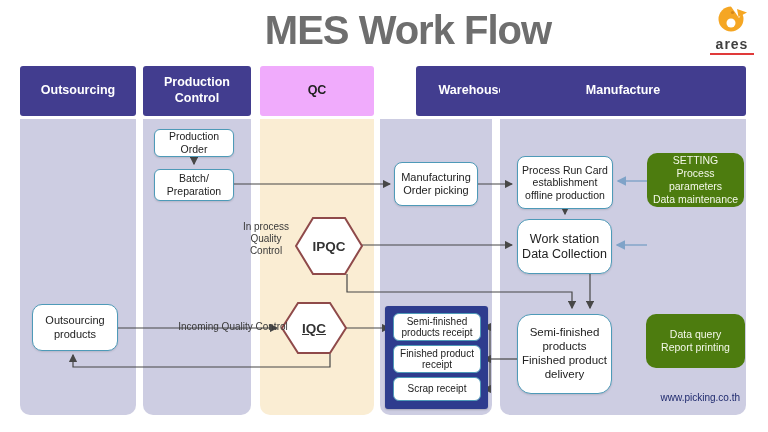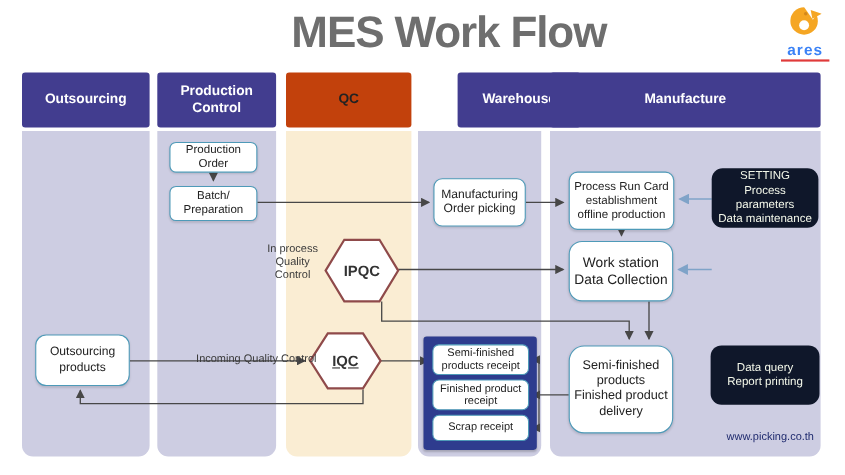--- a/index.html
+++ b/index.html
@@ -5,46 +5,46 @@
   html,body{margin:0;padding:0;background:#fff;}
   #canvas{position:relative;width:768px;height:432px;background:#ffffff;overflow:hidden;
           font-family:"Liberation Sans",sans-serif;}
   .prewrap{white-space:pre-line;}
   #title{position:absolute;left:0;right:0;top:8px;text-align:center;
          font-size:40px;font-weight:bold;color:#6E6E6E;letter-spacing:-1px;padding-left:48px;}
   
   .col-header{position:absolute;top:66px;height:50px;background:#423D8F;border-radius:3px;
               display:flex;align-items:center;justify-content:center;text-align:center;
               color:#ffffff;font-weight:bold;font-size:12.5px;line-height:1.25;}
-  .col-header.orange{background:#c2410c;color:#222222;text-align:center;}
+  .col-header.orange{background:#f0abfc;color:#222222;text-align:center;}
   
   .col-band{position:absolute;top:119px;height:296px;background:#CDCDE2;border-radius:0 0 10px 10px;}
   .col-band.cream{background:#FAEDD3;}
   
   #wires{position:absolute;left:0;top:0;width:768px;height:432px;pointer-events:none;}
   
   .node{position:absolute;background:#ffffff;border:1.4px solid #4E9AB8;border-radius:8px;
         display:flex;align-items:center;justify-content:center;text-align:center;
         font-size:10.5px;color:#222222;line-height:1.2;box-shadow:0 1px 2px rgba(0,0,0,0.12);
         box-sizing:border-box;}
-  .green{position:absolute;background:#0f172a;border:none;border-radius:10px;
+  .green{position:absolute;background:#4d7c0f;border:none;border-radius:10px;
          display:flex;align-items:center;justify-content:center;text-align:center;
          font-size:10.5px;color:#F4F8EA;line-height:1.25;box-sizing:border-box;}
   .hexlabel{position:absolute;display:flex;align-items:center;justify-content:center;
             font-size:13.5px;font-weight:bold;color:#333333;}
   .sidelabel{position:absolute;text-align:center;font-size:10px;color:#3a3a3a;line-height:1.22;}
   #receipt-group{position:absolute;left:385px;top:306px;width:103px;height:103px;
                  background:#2E3C8E;border-radius:3px;box-shadow:0 1px 2px rgba(0,0,0,0.2);}
   .receipt{position:absolute;left:393px;width:88px;background:#fff;border:1px solid #4E9AB8;
            border-radius:6px;display:flex;align-items:center;justify-content:center;
            text-align:center;font-size:10px;color:#222;line-height:1.15;box-sizing:border-box;}
   #footer-url{position:absolute;left:600px;top:392px;width:140px;text-align:right;
               font-size:10px;color:#1F2A6E;}
   #logo{position:absolute;right:10px;top:5px;width:52px;text-align:center;}
-  #logo .word{font-size:14px;font-weight:bold;color:#3b82f6;letter-spacing:1px;line-height:1;}
+  #logo .word{font-size:14px;font-weight:bold;color:#404040;letter-spacing:1px;line-height:1;}
   #logo .rule{height:2px;background:#E03A3A;margin:2px 4px 0 4px;}
 </style>
 </head>
 <body>
 
 <div id="canvas">
 
   <div id="title">MES Work Flow</div>
 
   <div id="logo">

